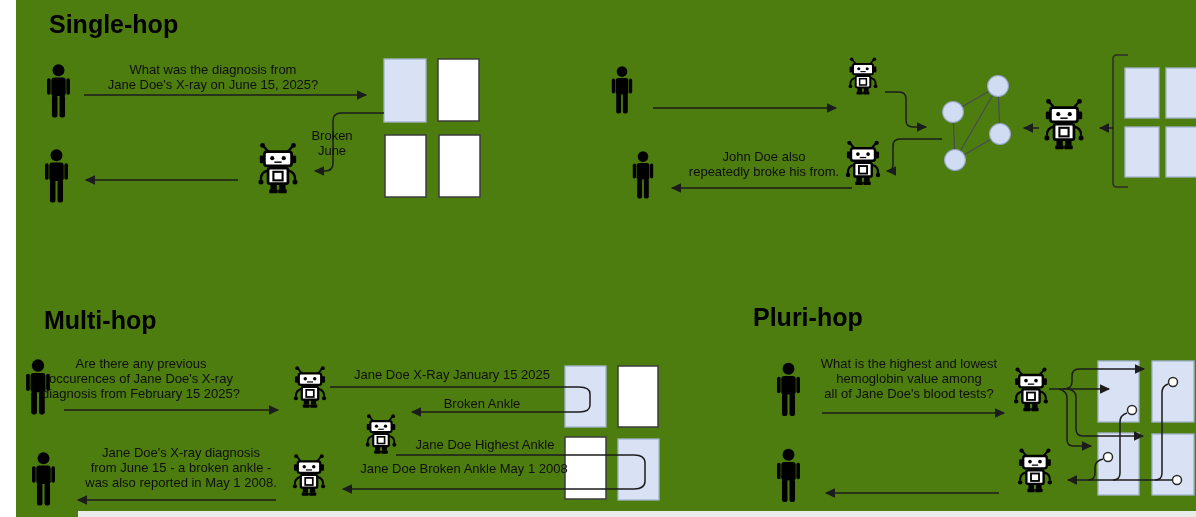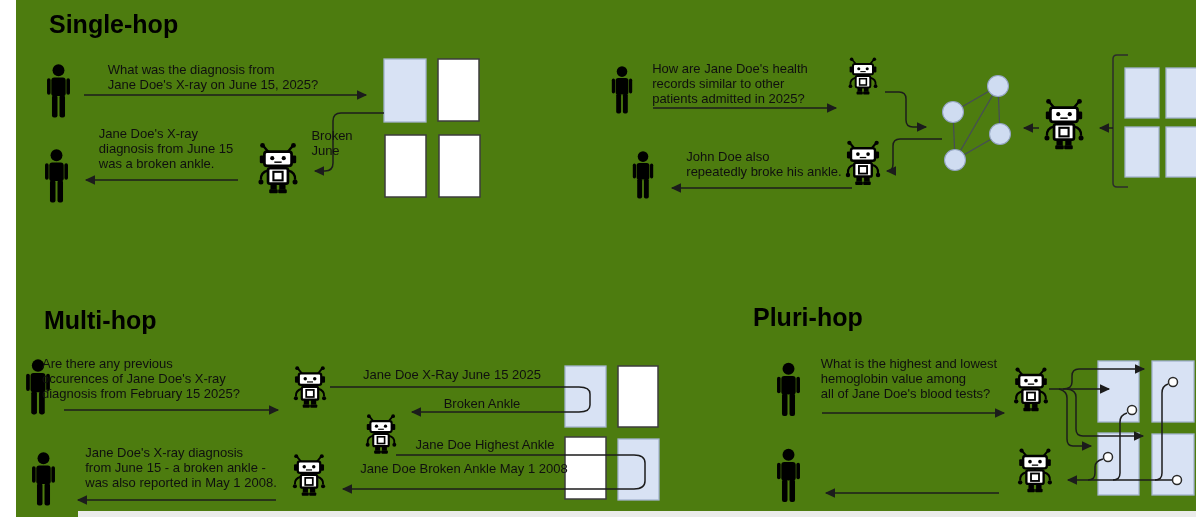--- a/index.html
+++ b/index.html
@@ -1,59 +1,53 @@
 <!DOCTYPE html>
 <html><head>
 <meta charset="utf-8">
 <style>
   html,body{margin:0;padding:0;background:#fff;}
   #canvas{position:relative;width:1196px;height:517px;background:#4d7c0f;overflow:hidden;
           font-family:"Liberation Sans",sans-serif;margin-left:16px;}
   #gfx{position:absolute;left:0;top:0;z-index:0;}
   .ttl{position:absolute;z-index:2;font-weight:bold;font-size:25px;line-height:1.1;color:#000;white-space:pre;}
-  .lbl{position:absolute;z-index:2;transform:translateX(-50%);
+  .lbl{position:absolute;z-index:2;transform:translateX(-50%);text-align:center;
        font-size:13px;line-height:15px;color:#0f0f0f;white-space:pre-line;}
   .arrowline{stroke:#1c1c1c;stroke-width:1.5;fill:none;}
   .docdark{fill:#ffffff;stroke:#3d3d3d;stroke-width:1.5;}
   .docblue{stroke:#a3b3ce;stroke-width:1.3;}
   .edge{stroke:#464c58;stroke-width:1.2;}
   .node{stroke:#93a3c2;stroke-width:1.1;}
   .term{fill:#ffffff;stroke:#2b2b2b;stroke-width:1.5;}
   .bracket{stroke:#2c2c2c;stroke-width:1.5;fill:none;}
 </style>
 </head>
 <body>
 
 <div id="canvas">
 
   <div class="ttl" style="left:33px;top:11px">Single-hop</div>
   <div class="ttl" style="left:28px;top:307px">Multi-hop</div>
   <div class="ttl" style="left:737px;top:304px">Pluri-hop</div>
 
   <div class="lbl" style="left:197px;top:62px">What was the diagnosis from
 Jane Doe's X-ray on June 15, 2025?</div>
-  <div class="lbl" style="left:150px;top:126px">Jane Doe's X-ray
-diagnosis from June 15
-was a broken ankle.</div>
   <div class="lbl" style="left:316px;top:128px">Broken
 June</div>
 
-  <div class="lbl" style="left:714px;top:61px">How are Jane Doe's health
-records similar to other
-patients admitted in 2025?</div>
   <div class="lbl" style="left:748px;top:149px">John Doe also
-repeatedly broke his ankle.</div>
+repeatedly broke his from.</div>
 
   <div class="lbl" style="left:125px;top:356px">Are there any previous
 occurences of Jane Doe's X-ray
 diagnosis from February 15 2025?</div>
   <div class="lbl" style="left:165px;top:445px">Jane Doe's X-ray diagnosis
 from June 15 - a broken ankle -
 was also reported in May 1 2008.</div>
-  <div class="lbl" style="left:436px;top:367px">Jane Doe X-Ray June 15 2025</div>
+  <div class="lbl" style="left:436px;top:367px">Jane Doe X-Ray January 15 2025</div>
   <div class="lbl" style="left:466px;top:396px">Broken Ankle</div>
   <div class="lbl" style="left:469px;top:437px">Jane Doe Highest Ankle</div>
   <div class="lbl" style="left:448px;top:461px">Jane Doe Broken Ankle May 1 2008</div>
 
   <div class="lbl" style="left:893px;top:356px">What is the highest and lowest
 hemoglobin value among
 all of Jane Doe's blood tests?</div>
 
   <svg id="gfx" width="1196" height="517" viewBox="0 0 1196 517">
     <defs>

